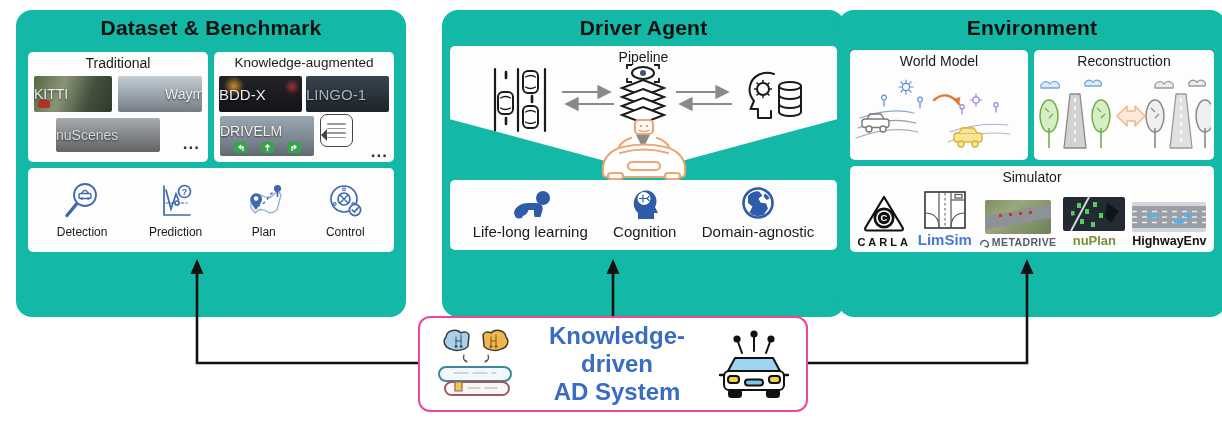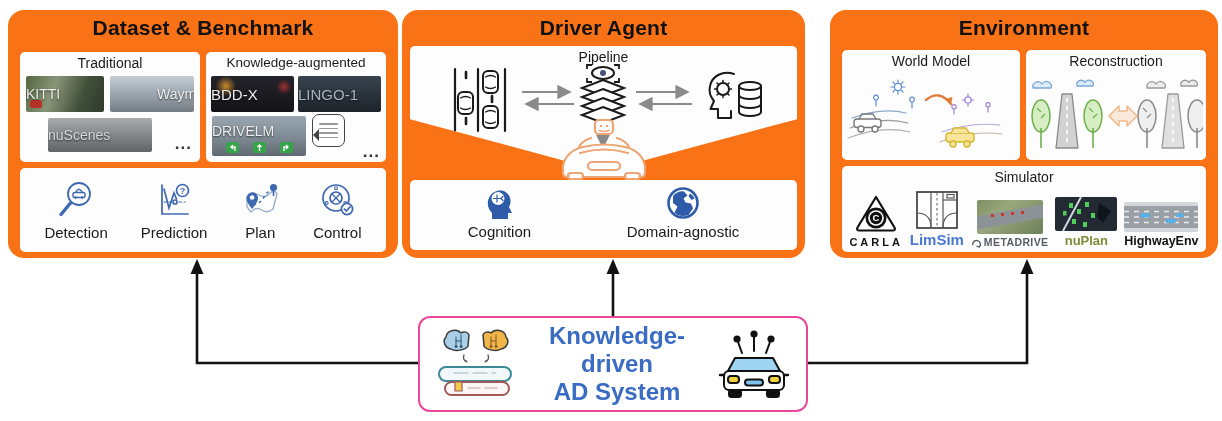--- a/index.html
+++ b/index.html
@@ -2,21 +2,21 @@
 <html><head>
 <meta charset="utf-8">
 <style>
   * { margin:0; padding:0; box-sizing:border-box; }
   html,body { background:#ffffff; }
   body { font-family:"Liberation Sans", sans-serif; color:#1a1a1a; }
   .canvas { position:relative; width:1222px; height:421px; background:#ffffff; overflow:hidden; }
   .abs { position:absolute; }
 
   
-  .panel { position:absolute; top:10px; height:248px; background:#f97316; border-radius:16px; }
+  .panel { position:absolute; top:10px; height:307px; background:#14b8a6; border-radius:16px;margin-left:8px; }
   .panel-title { position:absolute; top:6px; left:0; width:100%; text-align:center;
                  font-size:21px; font-weight:bold; color:#111; letter-spacing:0.2px; }
   .white-box { position:absolute; background:#fdfdfd; border-radius:5px; }
   .group-label { position:absolute; top:3px; left:0; width:100%; text-align:center;
                  font-size:14px; color:#1a1a1a; }
 
   
   .thumb { position:absolute; border-radius:2px; display:flex; align-items:center; justify-content:flex-start;
            color:#eee; font-size:14px; overflow:hidden; }
   .thumb span { position:relative; z-index:2; text-shadow:0 1px 2px rgba(0,0,0,.65); }
@@ -35,21 +35,21 @@
              border-radius:2px; z-index:3; display:flex; align-items:center; justify-content:center; }
 
   .bubble { position:absolute; width:33px; height:33px; background:#fff; border:1.4px solid #444;
             border-radius:7px; padding:5px 4px; }
   .bubble::after { content:""; position:absolute; left:-6px; bottom:5px; width:0; height:0;
                    border:6px solid transparent; border-right-color:#444; }
   .bubble .ln { height:1.5px; background:#999; margin:3px 2px; border-radius:1px; }
 
   .tasks-box { display:flex; align-items:center; justify-content:space-around; padding:4px 8px; }
   .task { display:flex; flex-direction:column; align-items:center; gap:4px; }
-  .task-label { font-size:15px; color:#1a1a1a; }
+  .task-label { font-size:12px; color:#1a1a1a; }
 
   
   .funnel { clip-path:polygon(0 0, 100% 0, 100% 62%, 57% 100%, 43% 100%, 0 62%); }
   .pipe-label { position:absolute; top:3px; left:0; width:100%; text-align:center; font-size:14px; color:#1a1a1a; }
   .features-box { display:flex; align-items:flex-end; justify-content:space-around; padding:6px 10px 10px; }
   .feature { display:flex; flex-direction:column; align-items:center; gap:3px; }
   .feature-label { font-size:15px; color:#1a1a1a; }
 
   
   .sim-row { position:absolute; left:4px; right:4px; top:18px; bottom:4px; display:flex;
@@ -183,21 +183,21 @@
             <circle cx="28.3" cy="23" r="1.4" stroke-width="1.1"></circle>
             <circle cx="30" cy="29" r="5.6" fill="#fff"></circle>
             <path d="M27.3,29 l2.1,2.1 l3.6,-4.2"></path>
           </g>
         </svg>
         <div class="task-label">Control</div>
       </div>
     </div>
   </div>
 
-  <div class="panel" style="left:402px; width:403px;border-radius:16px;">
+  <div class="panel" style="left:434px; width:403px;border-radius:16px;">
     <div class="panel-title">Driver Agent</div>
 
     <div class="white-box funnel" style="left:8px; top:36px; width:387px; height:118px;">
       <div class="pipe-label">Pipeline</div>
 
       <svg width="387" height="118" style="position:absolute; left:0; top:0;">
         <defs>
           <marker id="ga" markerWidth="9" markerHeight="8" refX="7" refY="4" orient="auto">
             <path d="M0,0 L8,4 L0,8 Z" fill="#8a8a8a"></path>
           </marker>
@@ -280,20 +280,31 @@
         <path d="M59,20 q9,3 12,9" fill="none"></path>
         <path d="M5,48 q3,-15 20,-19 q21,-5 42,0 q17,4 20,19 v7 q0,4 -4,4 H9 q-4,0 -4,-4 z"></path>
         <path d="M22,35 q24,-7 48,0" fill="none"></path>
         <rect x="30" y="44" width="32" height="8" rx="4"></rect>
         <rect x="10" y="55" width="15" height="6" rx="3"></rect>
         <rect x="67" y="55" width="15" height="6" rx="3"></rect>
       </g>
     </svg>
 
     <div class="white-box features-box" style="left:8px; top:170px; width:387px; height:70px;">
+      <div class="feature">
+        <svg width="46" height="30" viewBox="0 0 46 30">
+          <g fill="#2e5ca8">
+            <circle cx="36" cy="8" r="7"></circle>
+            <path d="M7,24 c0,-7 7,-11 14,-11 h9 c4,0 6.5,3 5.5,7 l-2,7 h-6 l2,-7 h-8 c-1,4 -5,7 -10,6 z"></path>
+            <rect x="27" y="14" width="5.5" height="13" rx="2.7"></rect>
+            <circle cx="12" cy="24" r="4.5"></circle>
+          </g>
+        </svg>
+        <div class="feature-label">Life-long learning</div>
+      </div>
       <div class="feature">
         <svg width="30" height="34" viewBox="0 0 30 34">
           <path d="M8,33 v-6 C3.5,23 2.5,16 5.5,11 8.5,5 16.5,3 21.5,6 c5,3 6.5,10 3.5,15 l3,6 h-4 v6 z" fill="#2e5ca8"></path>
           <circle cx="14" cy="12.5" r="6.5" fill="#fff"></circle>
           <g stroke="#2e5ca8" stroke-width="1.2" fill="none" stroke-linecap="round">
             <path d="M9.5,12.5 h3.5 v-3.5 m0,3.5 v3.5 m0,-3.5 h4 l2,-2 m-2,2 l2,2"></path>
           </g>
         </svg>
         <div class="feature-label">Cognition</div>
       </div>

